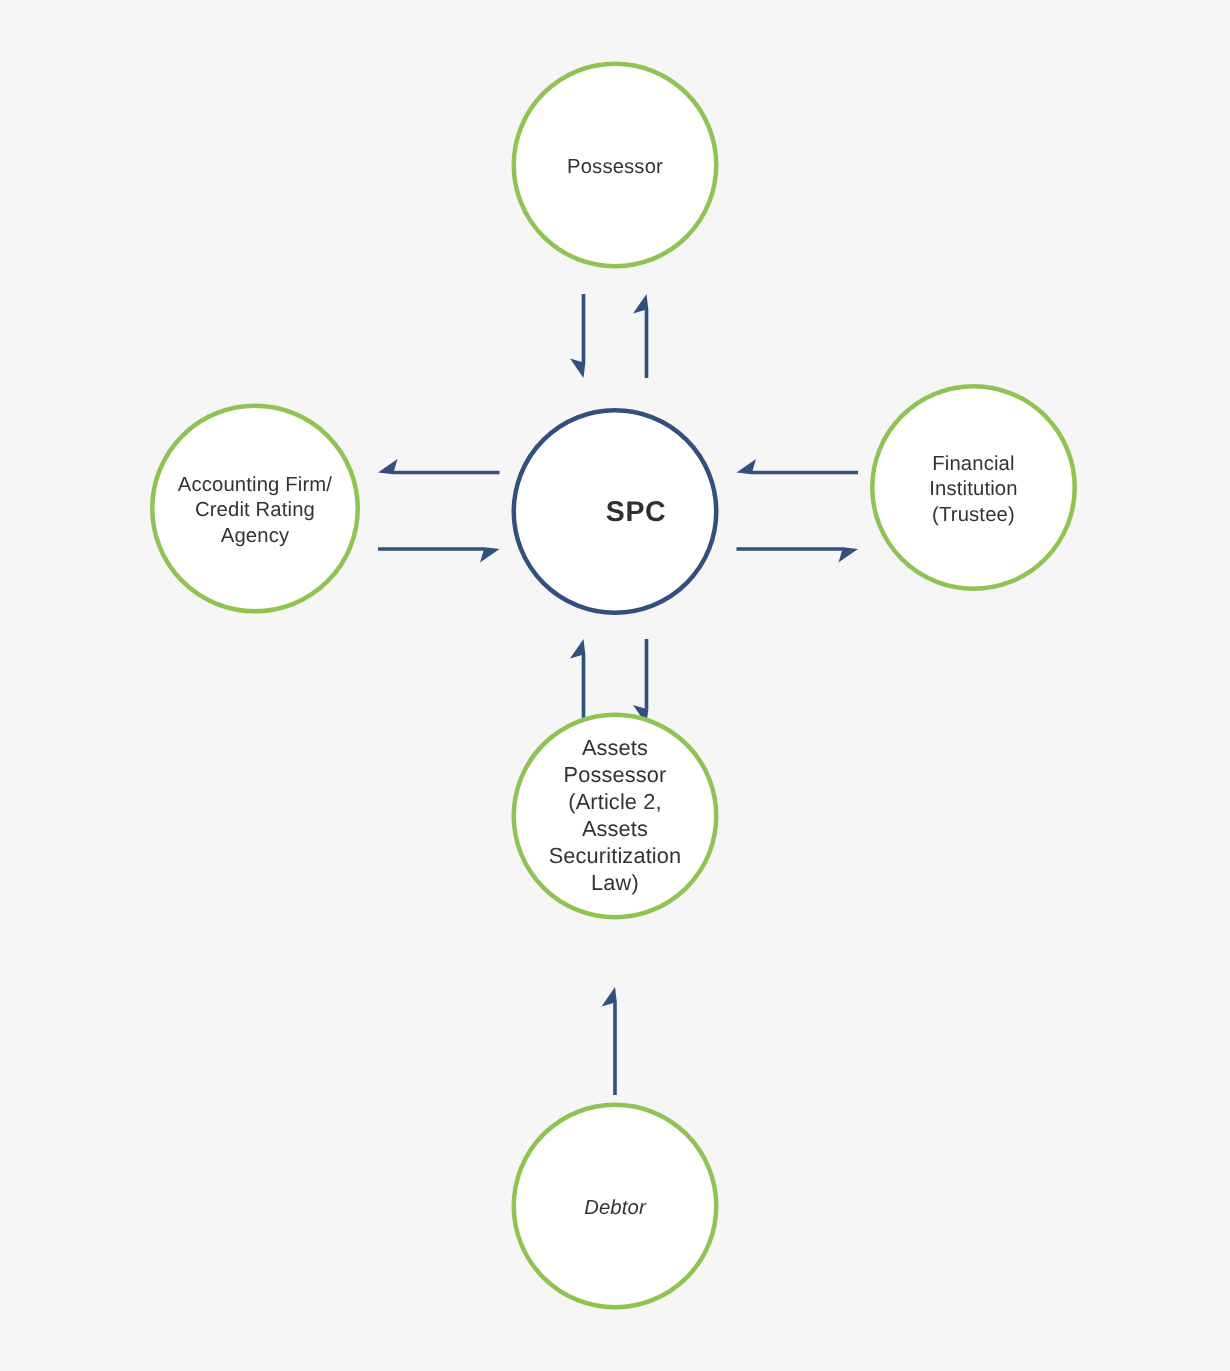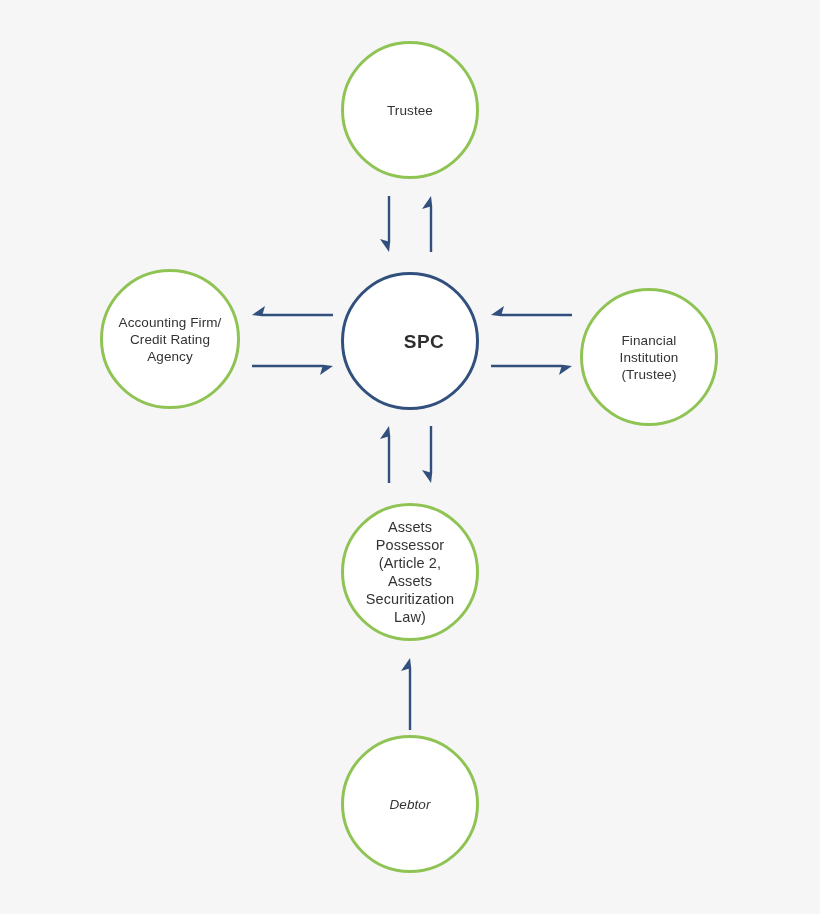--- a/index.html
+++ b/index.html
@@ -96,40 +96,40 @@
         <line x1="431" y1="426" x2="431" y2="473" stroke="#32507e" stroke-width="2.4"></line>
         <polygon points="431,483 422,470 432.2,473" fill="#32507e"></polygon>
       </g>
       <g>
         <line x1="410" y1="668" x2="410" y2="730" stroke="#32507e" stroke-width="2.4"></line>
         <polygon points="410,658 401,671 411.2,668" fill="#32507e"></polygon>
       </g>
     </svg>
 
   <div class="node node-green" style="left:341px; top:41px; width:138px; height:138px;">
-    <span class="node-label">Trustee</span>
+    <span class="node-label">Possessor</span>
   </div>
 
   <div class="node node-navy" style="left:341px; top:272px; width:138px; height:138px;">
     <span class="node-label node-label-center">SPC</span>
   </div>
 
   <div class="node node-green" style="left:100px; top:269px; width:140px; height:140px;">
     <span class="node-label">Accounting Firm/
 Credit Rating
 Agency</span>
   </div>
 
-  <div class="node node-green" style="left:580px; top:288px; width:138px; height:138px;justify-content:center;">
+  <div class="node node-green" style="left:580px; top:256px; width:138px; height:138px;justify-content:center;">
     <span class="node-label">Financial
 Institution
 (Trustee)</span>
   </div>
 
-  <div class="node node-green" style="left:341px; top:503px; width:138px; height:138px;">
+  <div class="node node-green" style="left:341px; top:475px; width:138px; height:138px;">
     <span class="node-label node-label-big">Assets Possessor
 (Article 2,
 Assets
 Securitization
 Law)</span>
   </div>
 
   <div class="node node-green" style="left:341px; top:735px; width:138px; height:138px;font-style:italic;">
     <span class="node-label">Debtor</span>
   </div>

